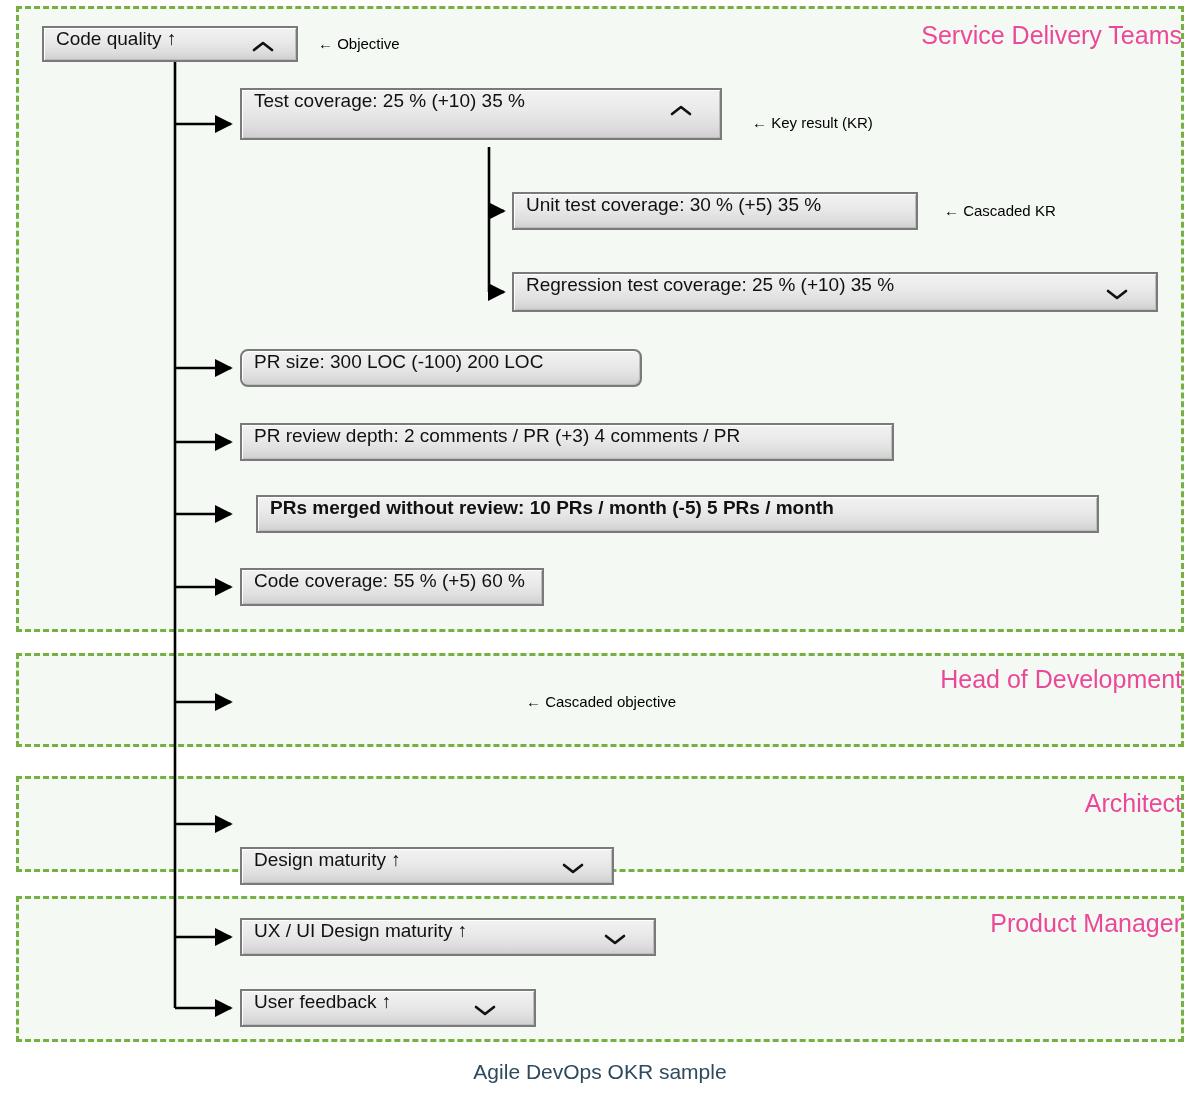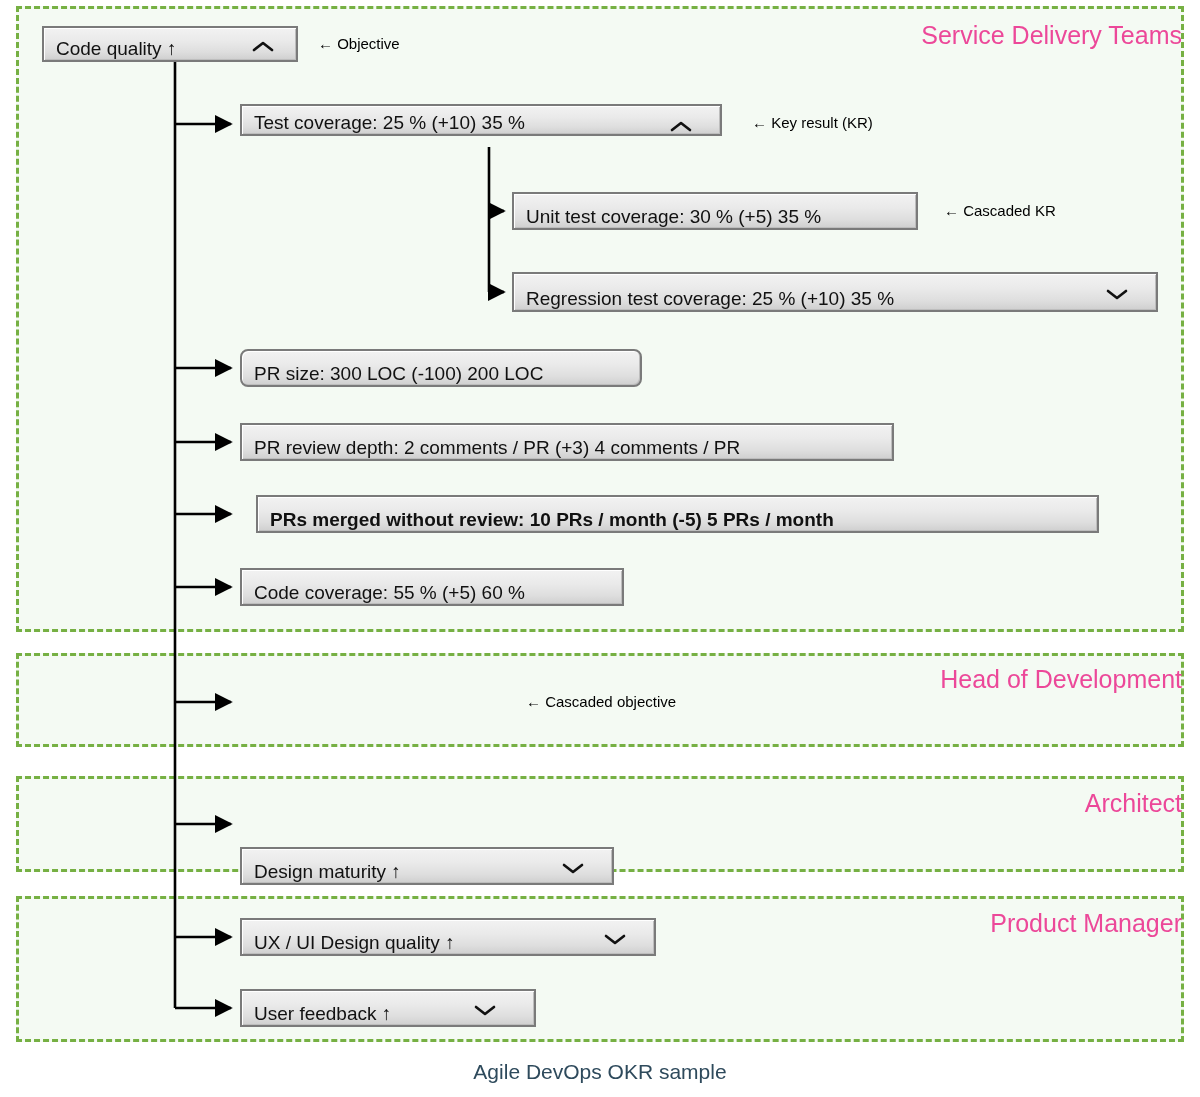--- a/index.html
+++ b/index.html
@@ -39,21 +39,21 @@
   }
 
   
   .node {
     position: absolute;
     box-sizing: border-box;
     border: 2px solid #7a7a7a;
     background: linear-gradient(to bottom, #f2f2f2 0%, #eaeaea 40%, #dedede 75%, #cfcfcf 100%);
     box-shadow: inset 1px 1px 0 #ffffff, inset -1px -1px 0 #bdbdbd;
     display: flex;
-    align-items: flex-end;
+    align-items: flex-start;
     padding: 0 10px 0 12px;
     color: #111111;
     font-size: 19px;
     white-space: nowrap;
   }
   .node .label {
     flex: 0 0 auto;
   }
   .node .chev {
     position: absolute;
@@ -137,21 +137,21 @@
   <div class="node" style="left:42px; top:26px; width:256px; height:36px;">
     <span class="label">Code quality ↑</span>
     <span class="chev" style="right:22px; top:12px;">
       <svg width="22" height="13" viewBox="0 0 22 13">
           <path d="M2 10 L11 3 L20 10" stroke="#111" stroke-width="2.6" fill="none" stroke-linecap="round" stroke-linejoin="round"></path>
         </svg>
     </span>
   </div>
   <div class="anno" style="left:318px; top:35px;">← Objective</div>
 
-  <div class="node" style="left:240px; top:104px; width:482px; height:32px;">
+  <div class="node" style="left:240px; top:88px; width:482px; height:52px;">
     <span class="label">Test coverage: 25 % (+10) 35 %</span>
     <span class="chev" style="right:28px; top:14px;">
       <svg width="22" height="13" viewBox="0 0 22 13">
           <path d="M2 10 L11 3 L20 10" stroke="#111" stroke-width="2.6" fill="none" stroke-linecap="round" stroke-linejoin="round"></path>
         </svg>
     </span>
   </div>
   <div class="anno" style="left:752px; top:114px;">← Key result (KR)</div>
 
   <div class="node" style="left:512px; top:192px; width:406px; height:38px;">
@@ -173,37 +173,37 @@
   </div>
 
   <div class="node" style="left:240px; top:423px; width:654px; height:38px;">
     <span class="label">PR review depth: 2 comments / PR (+3) 4 comments / PR</span>
   </div>
 
   <div class="node" style="left:256px; top:495px; width:843px; height:38px;font-weight:bold;">
     <span class="label">PRs merged without review: 10 PRs / month (-5) 5 PRs / month</span>
   </div>
 
-  <div class="node" style="left:240px; top:568px; width:384px; height:38px;">
+  <div class="node" style="left:240px; top:568px; width:304px; height:38px;">
     <span class="label">Code coverage: 55 % (+5) 60 %</span>
   </div>
 
   <div class="anno" style="left:526px; top:693px;">← Cascaded objective</div>
 
   <div class="node" style="left:240px; top:847px; width:374px; height:38px;">
     <span class="label">Design maturity ↑</span>
     <span class="chev" style="right:28px; top:13px;">
       <svg width="22" height="13" viewBox="0 0 22 13">
           <path d="M2 3 L11 10 L20 3" stroke="#111" stroke-width="2.6" fill="none" stroke-linecap="round" stroke-linejoin="round"></path>
         </svg>
     </span>
   </div>
 
   <div class="node" style="left:240px; top:918px; width:416px; height:38px;">
-    <span class="label">UX / UI Design quality ↑</span>
+    <span class="label">UX / UI Design maturity ↑</span>
     <span class="chev" style="right:28px; top:13px;">
       <svg width="22" height="13" viewBox="0 0 22 13">
           <path d="M2 3 L11 10 L20 3" stroke="#111" stroke-width="2.6" fill="none" stroke-linecap="round" stroke-linejoin="round"></path>
         </svg>
     </span>
   </div>
 
   <div class="node" style="left:240px; top:989px; width:296px; height:38px;">
     <span class="label">User feedback ↑</span>
     <span class="chev" style="right:38px; top:13px;">

